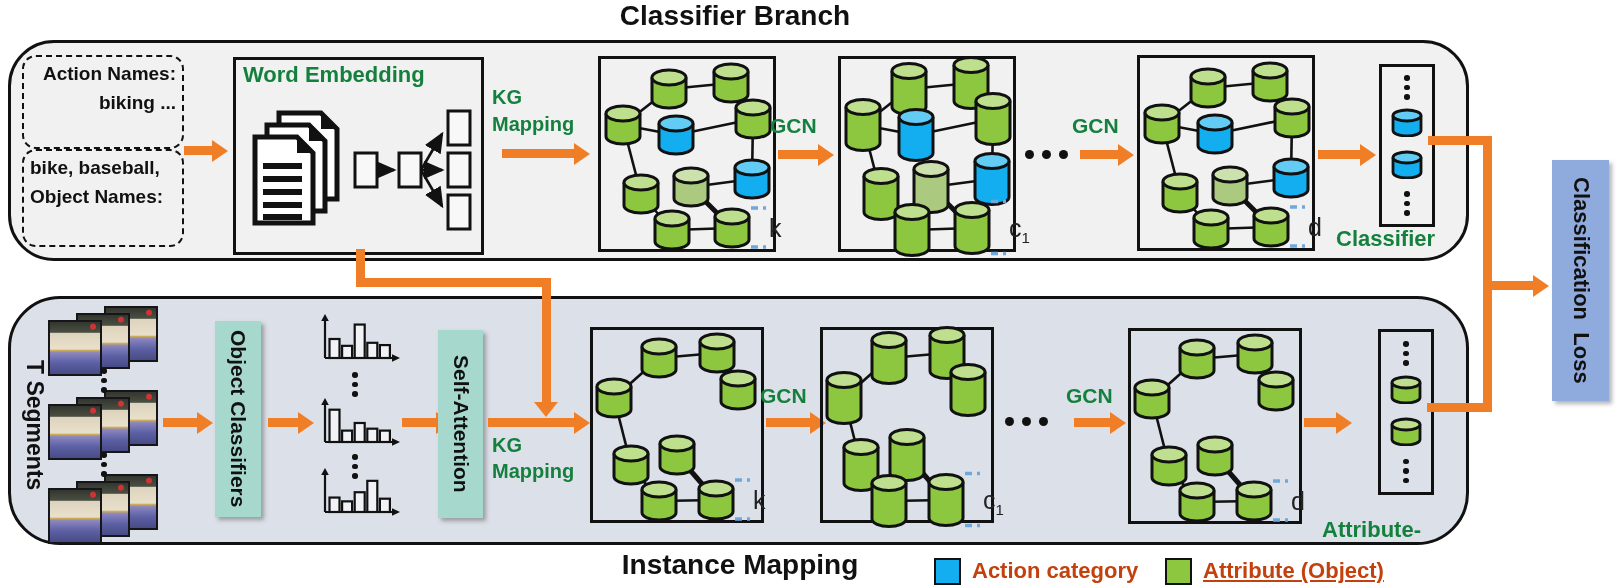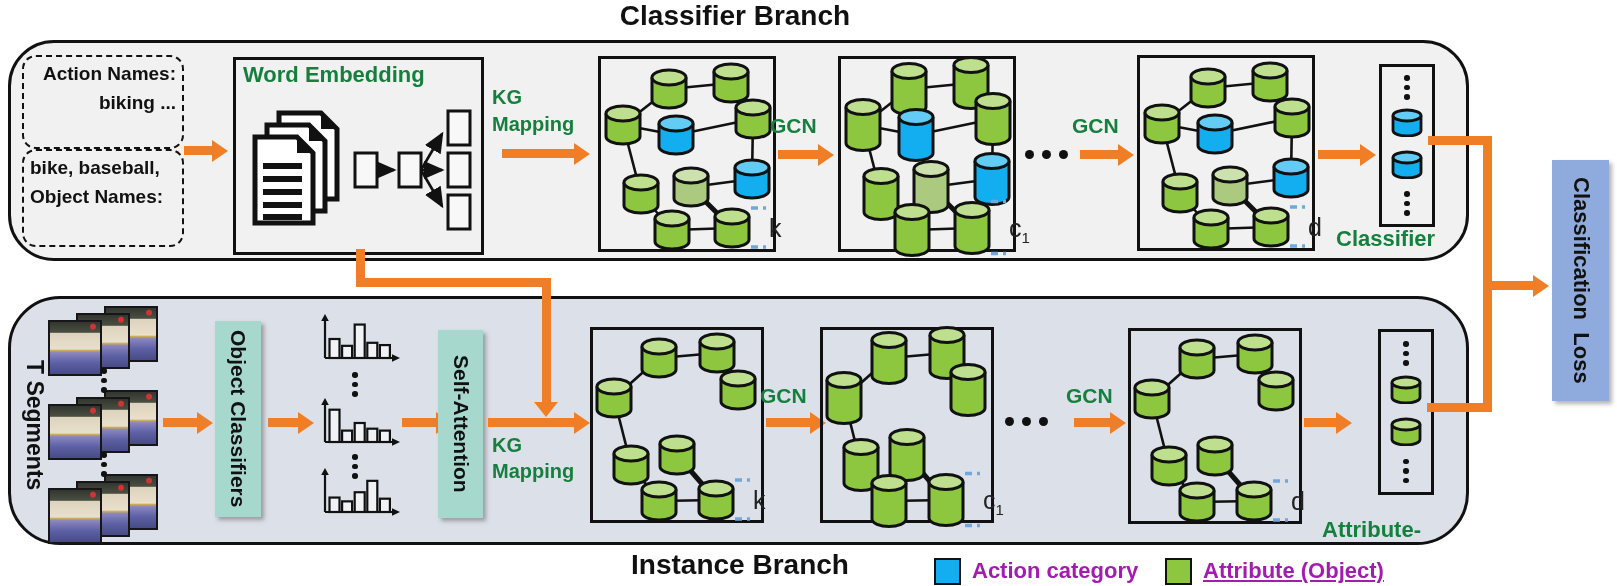--- a/index.html
+++ b/index.html
@@ -31,38 +31,38 @@
   .vtext{writing-mode:vertical-rl;text-orientation:mixed;font-weight:bold;color:#111;white-space:pre;}
   .featbox{position:absolute;border:3px solid #111;display:flex;flex-direction:column;
     align-items:center;justify-content:space-evenly;}
   .vdots{display:flex;flex-direction:column;gap:4px;align-items:center;}
   .vdots i{width:5.5px;height:5.5px;border-radius:50%;background:#111;}
   .hdots{position:absolute;display:flex;gap:8px;align-items:center;}
   .hdots i{width:9px;height:9px;border-radius:50%;background:#111;}
   .lossbox{position:absolute;background:var(--lossbg);box-shadow:3px 3px 4px rgba(90,90,90,.45);
     display:flex;align-items:center;justify-content:center;}
   .legend-sq{position:absolute;width:23px;height:23px;border:2.5px solid #111;}
-  .legend-lb{position:absolute;font-weight:bold;font-size:22px;color:#a21caf;}
+  .legend-lb{position:absolute;font-weight:bold;font-size:22px;color:#c2410c;}
   .vstack{position:absolute;width:106px;height:68px;}
   .vframe{position:absolute;width:50px;height:52px;border:2px solid #15151a;
     background:
       radial-gradient(circle at 86% 9%, #cf3333 0 2.5px, rgba(0,0,0,0) 3.5px),
       linear-gradient(180deg,#32362e 0%,#4a4f42 20%,#ddd3bd 21%,#e9e0cb 52%,#c9a853 55%,#8b86c0 59%,#5d61a5 78%,#474b85 100%);}
   .chart{position:absolute;}
 </style>
 </head>
 <body>
 
 <div id="canvas">
 
   <div class="branch top" style="left:8px;top:40px;width:1455px;height:215px;"></div>
   <div class="branch bot" style="left:8px;top:296px;width:1455px;height:243px;"></div>
 
   <div class="btitle" style="left:455px;top:0px;width:560px;">Classifier Branch</div>
-  <div class="btitle" style="left:560px;top:549px;width:360px;">Instance Branch</div>
+  <div class="btitle" style="left:560px;top:549px;width:360px;">Instance Mapping</div>
 
   <div class="dashedbox" style="left:22px;top:55px;width:146px;height:84px;text-align:right;">
     <div>Action Names:</div>
     <div>biking ...</div>
   </div>
   <div class="dashedbox" style="left:22px;top:149px;width:146px;height:88px;">
     <div>bike, baseball,</div>
     <div>Object Names:</div>
   </div>
 

